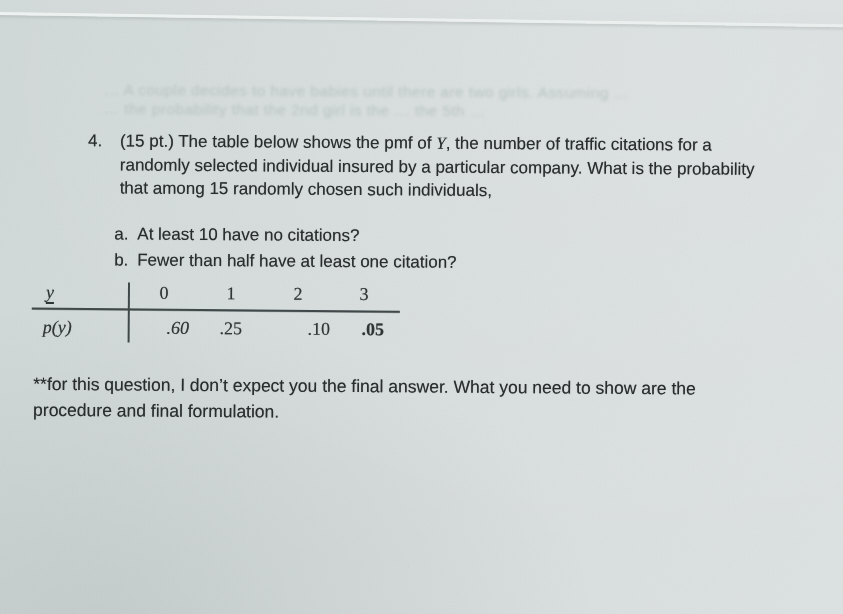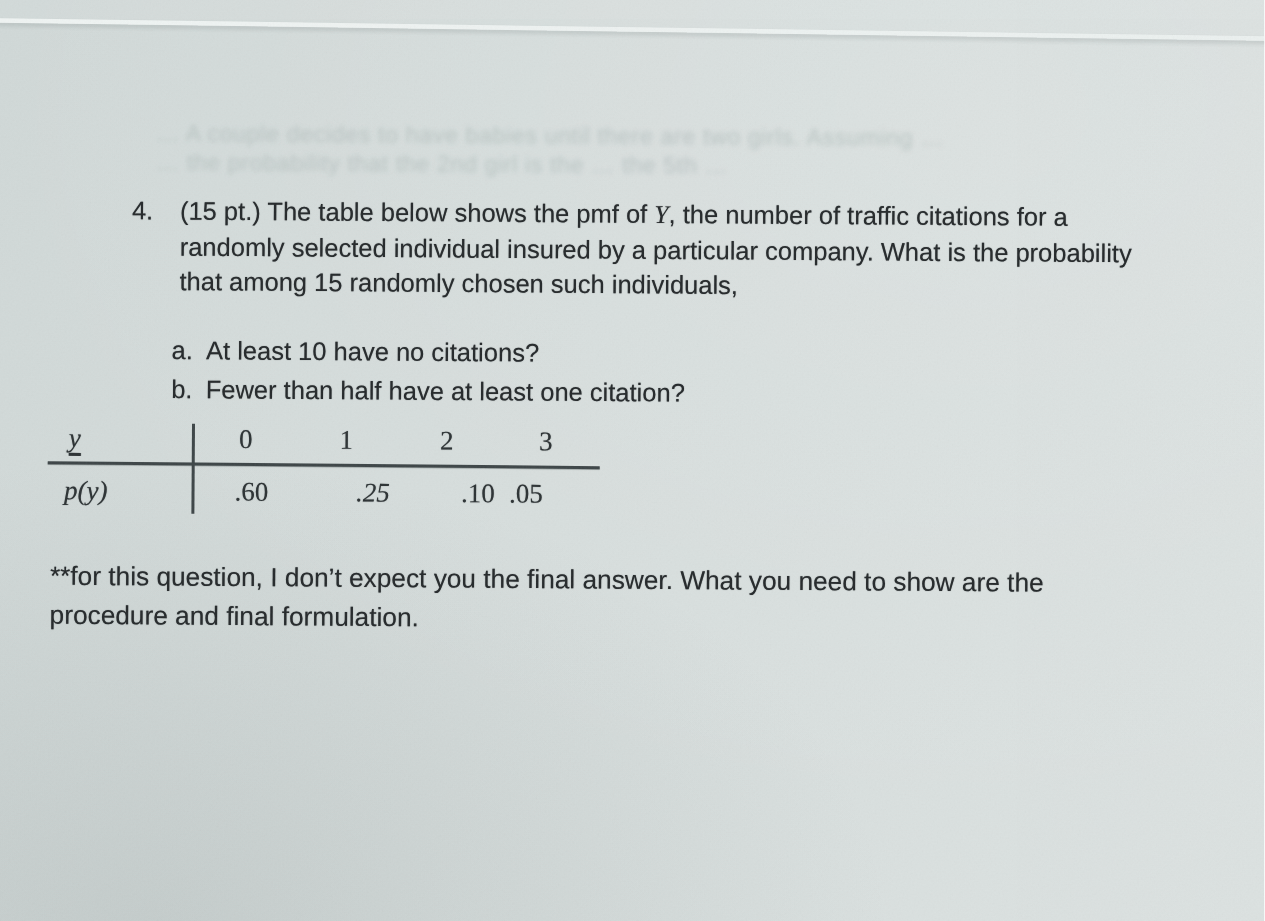--- a/index.html
+++ b/index.html
@@ -58,21 +58,21 @@
   .pmf .hrule { position:absolute; left:0; top:24px; width:368px; height:2px; background:#3d4547;
                 transform:rotate(0.12deg); box-shadow:0 0.5px 0.5px rgba(61,69,71,0.4); }
   .pmf .vrule { position:absolute; left:96px; top:-2px; width:2px; height:60px; background:#3d4547; }
   .pmf .rowlabel { position:absolute; left:14px; font-style:italic; }
   .pmf .ylabel { top:-2px; text-decoration:underline; text-underline-offset:4px; text-decoration-thickness:1.5px; }
   .pmf .plabel { top:33px; left:11px; }
   .pmf .cell { position:absolute; width:46px; text-align:center; }
   .pmf .hrow { top:-2px; }
   .pmf .vrow { top:33px; }
   .c0 { left:109px; } .c1 { left:176px; } .c2 { left:243px; } .c3 { left:309px; }
-  .v0 { left:113px; } .v1 { left:194px;font-style:italic; } .v2 { left:264px; } .v3 { left:296px; }
+  .v0 { left:123px;font-style:italic; } .v1 { left:176px; } .v2 { left:264px; } .v3 { left:318px;font-weight:bold; }
 
   .note { position:absolute; left:35px; top:371px; font-size:17.5px; line-height:26px; white-space:nowrap; }
 
   .grain { position:absolute; inset:0; width:100%; height:100%; opacity:0.055; pointer-events:none; }
 </style>
 </head>
 <body>
 
 <div class="photo">
 

